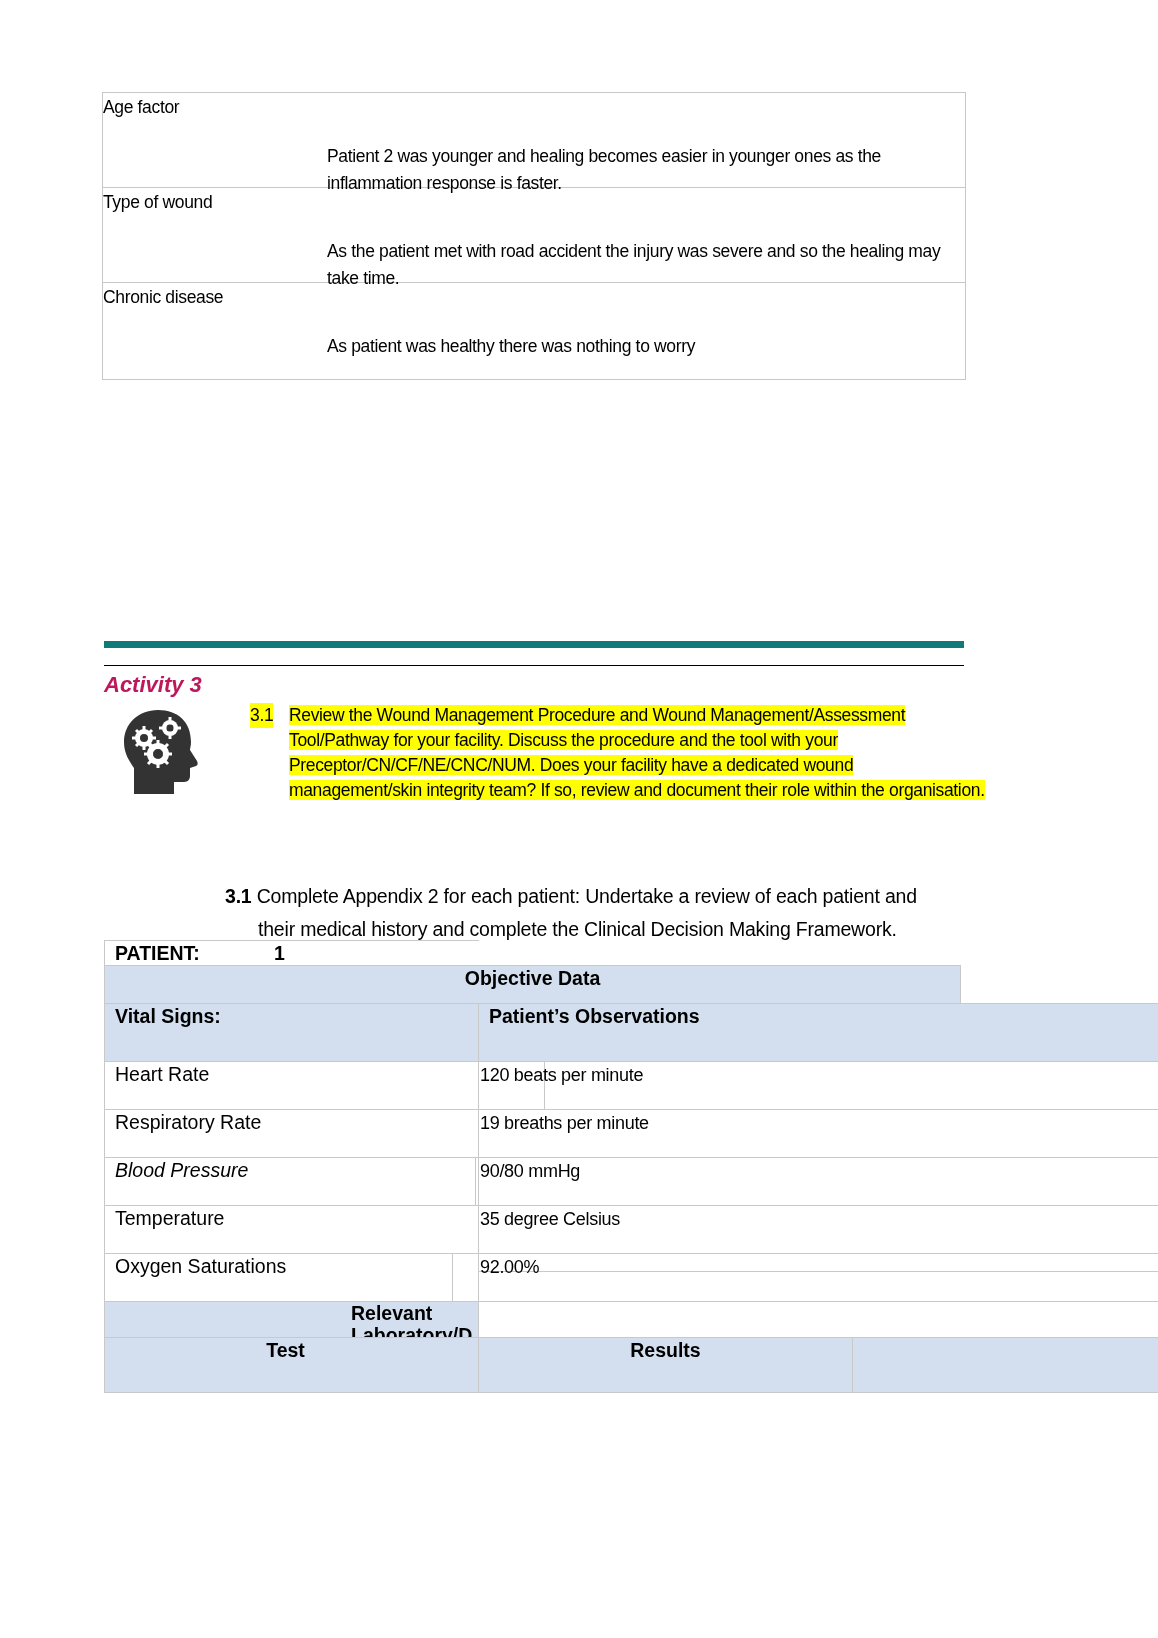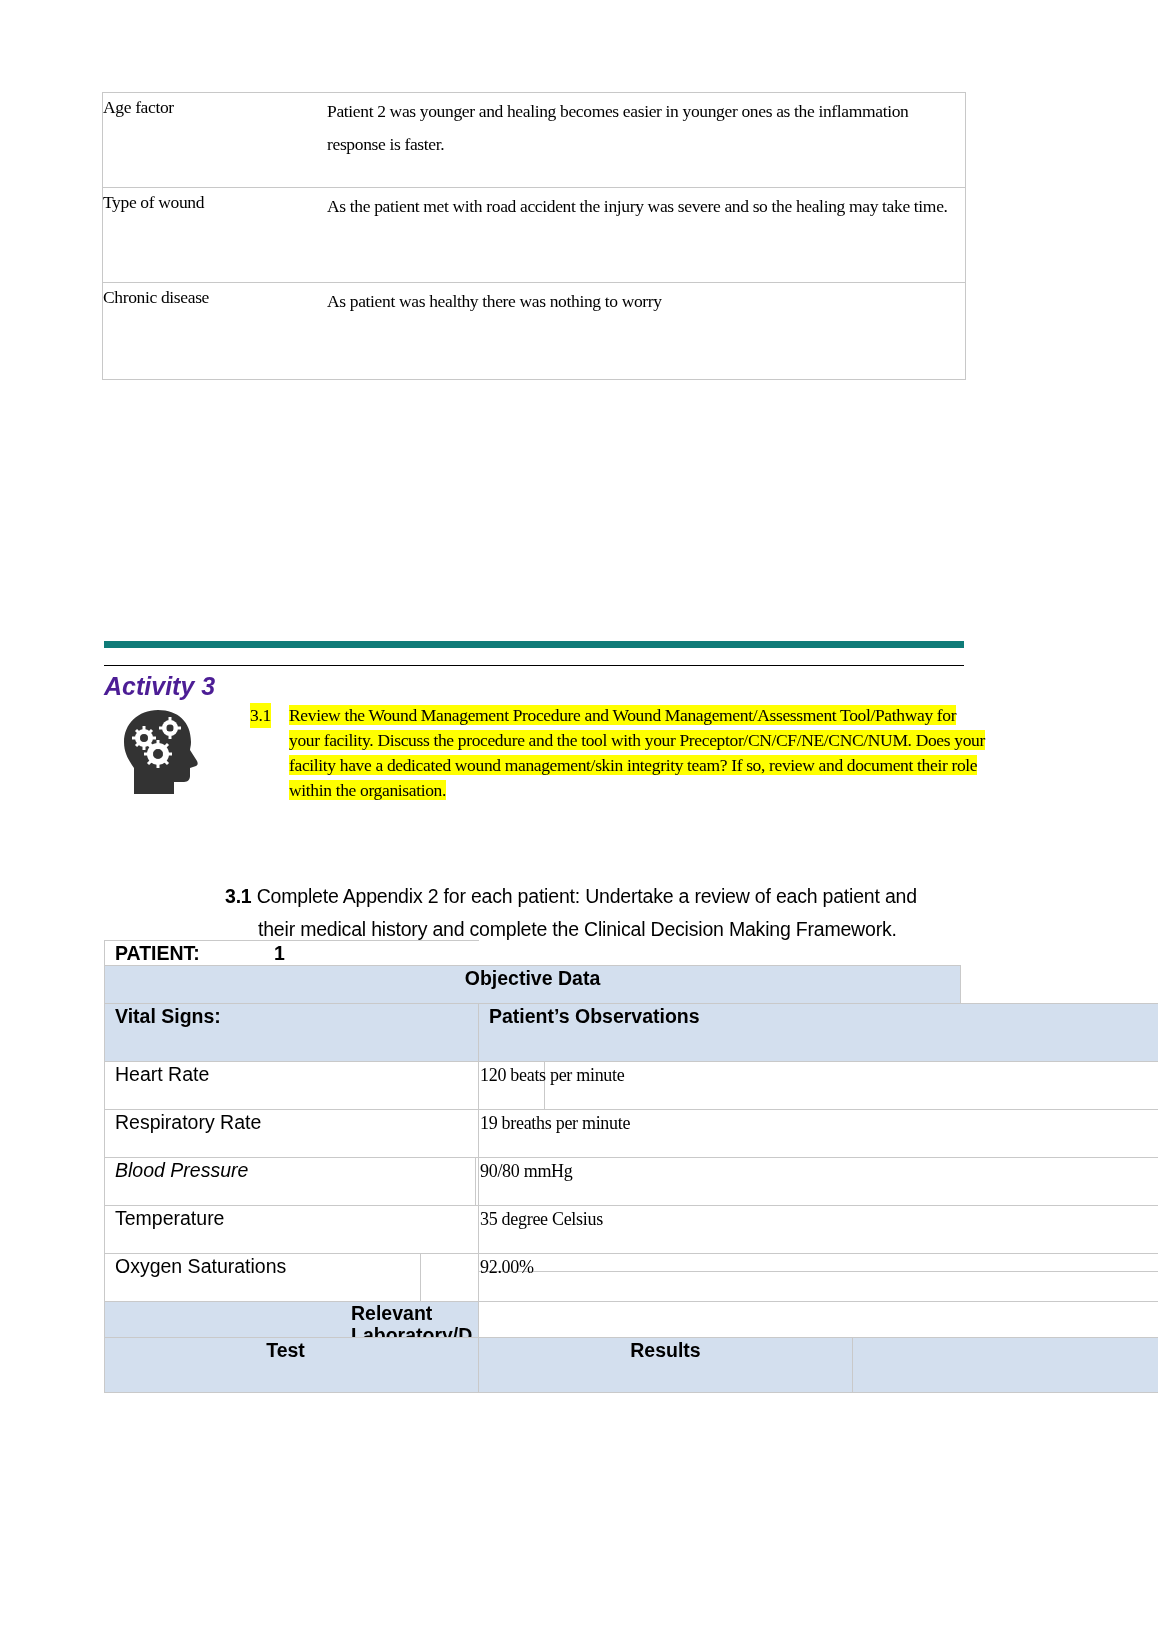--- a/index.html
+++ b/index.html
@@ -1,29 +1,29 @@
 <!DOCTYPE html>
 <html><head>
 <meta charset="utf-8">
 <style>
   html, body { margin: 0; padding: 0; background: #ffffff; }
   body { width: 1158px; height: 1638px; position: relative; overflow: hidden; font-family: "Liberation Sans", sans-serif; color: #000; }
-  .carlito { font-family: Liberation Serif, serif; font-size: 17.5px; letter-spacing: -0.35px; }
+  .carlito { font-family: Liberation Sans, sans-serif; font-size: 17.5px; letter-spacing: -0.35px; }
 
   
   .factor-table { position: absolute; left: 102px; top: 92px; width: 864px; border: 1px solid #c8c8c8; box-sizing: border-box; }
   .factor-row { display: flex; border-top: 1px solid #c8c8c8; box-sizing: border-box; }
   .factor-row:first-child { border-top: none; }
   .factor-label { width: 224px; padding: 2px 0 0 0; box-sizing: border-box; line-height: 25px; }
-  .factor-desc { flex: 1; padding: 2px 8px 0 0; box-sizing: border-box; line-height: 33px; }
+  .factor-desc { flex: 1; padding: 2px 8px 0 0; box-sizing: border-box; line-height: 27px; margin-top: 48px; }
 
   
   .teal-bar { position: absolute; left: 104px; top: 641px; width: 860px; height: 7px; background: #0f7b78; }
   .thin-rule { position: absolute; left: 104px; top: 665px; width: 860px; height: 1px; background: #000; }
-  .activity-title { position: absolute; left: 104px; top: 672px; font-size: 25px; font-weight: bold; font-style: italic; color: #4c1d95; }
+  .activity-title { position: absolute; left: 104px; top: 672px; font-size: 22px; font-weight: bold; font-style: italic; color: #be185d; }
   .brain-icon { position: absolute; left: 116px; top: 706px; width: 90px; height: 90px; }
 
   .task-block { position: absolute; left: 250px; top: 703px; width: 740px; line-height: 25px; }
   .task-num { position: absolute; left: 0; top: 0; }
   .task-text { margin-left: 39px; display: block; }
   .hl { background: #ffff00; box-decoration-break: clone; -webkit-box-decoration-break: clone; }
 
   .instr { position: absolute; left: 225px; top: 872px; width: 760px; font-size: 19.5px; line-height: 33px; letter-spacing: -0.2px; margin-top: 8px; }
   .instr b { font-weight: bold; }
   .instr .indent { padding-left: 33px; display: block; }
@@ -142,21 +142,21 @@
     <span class="carlito obs-text" style="position:absolute;left:1px;top:3px;">90/80 mmHg</span>
   </div>
 
   <div class="cell" style="left:104px;top:1205px;width:375px;height:49px;">
     <span class="lbl-text" style="position:absolute;left:10px;top:1px;">Temperature</span>
   </div>
   <div class="cell" style="left:478px;top:1205px;width:680px;height:67px;border-right:none;">
     <span class="carlito obs-text" style="position:absolute;left:1px;top:3px;">35 degree Celsius</span>
   </div>
 
-  <div class="cell" style="left:104px;top:1253px;width:317px;height:49px;">
+  <div class="cell" style="left:104px;top:1253px;width:349px;height:49px;">
     <span class="lbl-text" style="position:absolute;left:10px;top:1px;">Oxygen Saturations</span>
   </div>
   <div class="cell" style="left:478px;top:1253px;width:680px;height:49px;border-right:none;">
     <span class="carlito obs-text" style="position:absolute;left:1px;top:3px;">92.00%</span>
   </div>
 
   <div class="cell shade" style="left:104px;top:1301px;width:375px;height:37px;overflow:hidden;">
     <div class="bold lbl-text" style="position:absolute;left:246px;top:0;line-height:22px;">
       <div>Relevant</div>
       <div>Laboratory/D</div>

